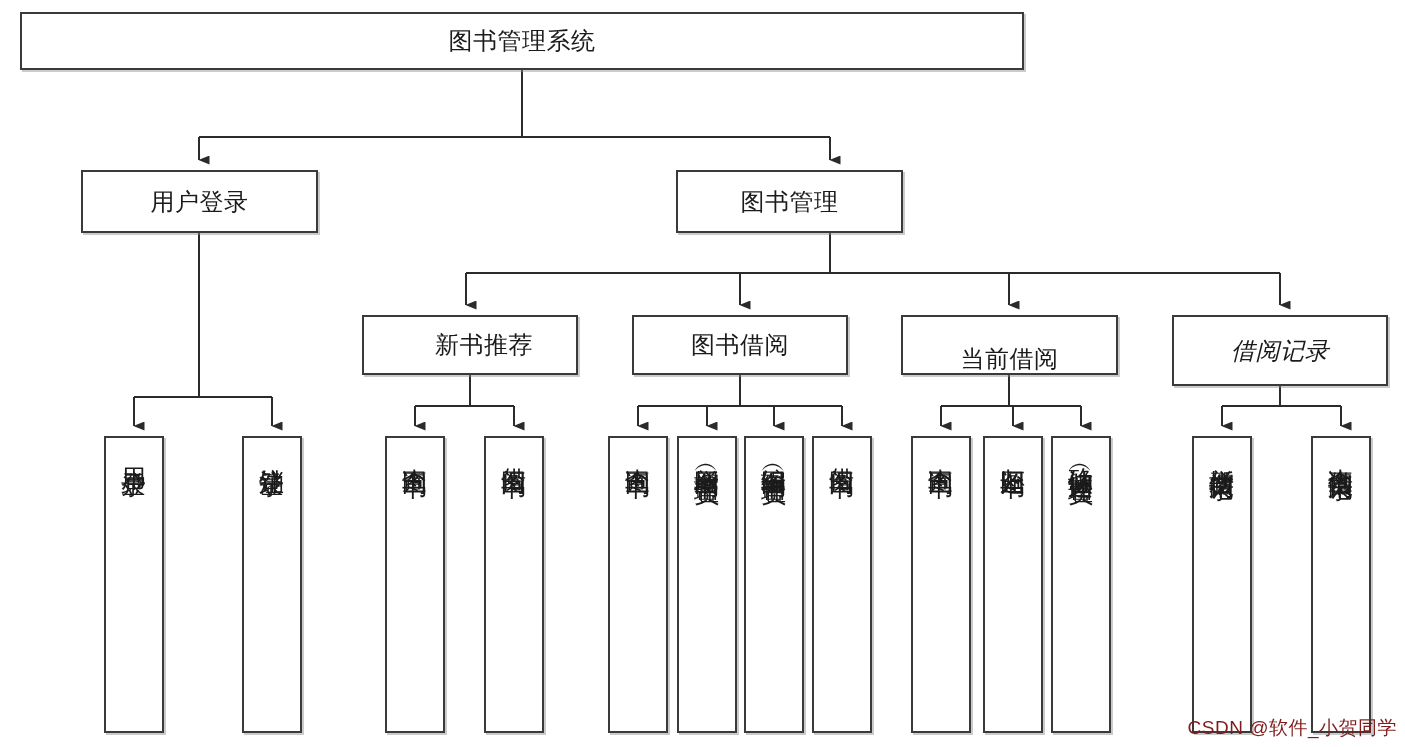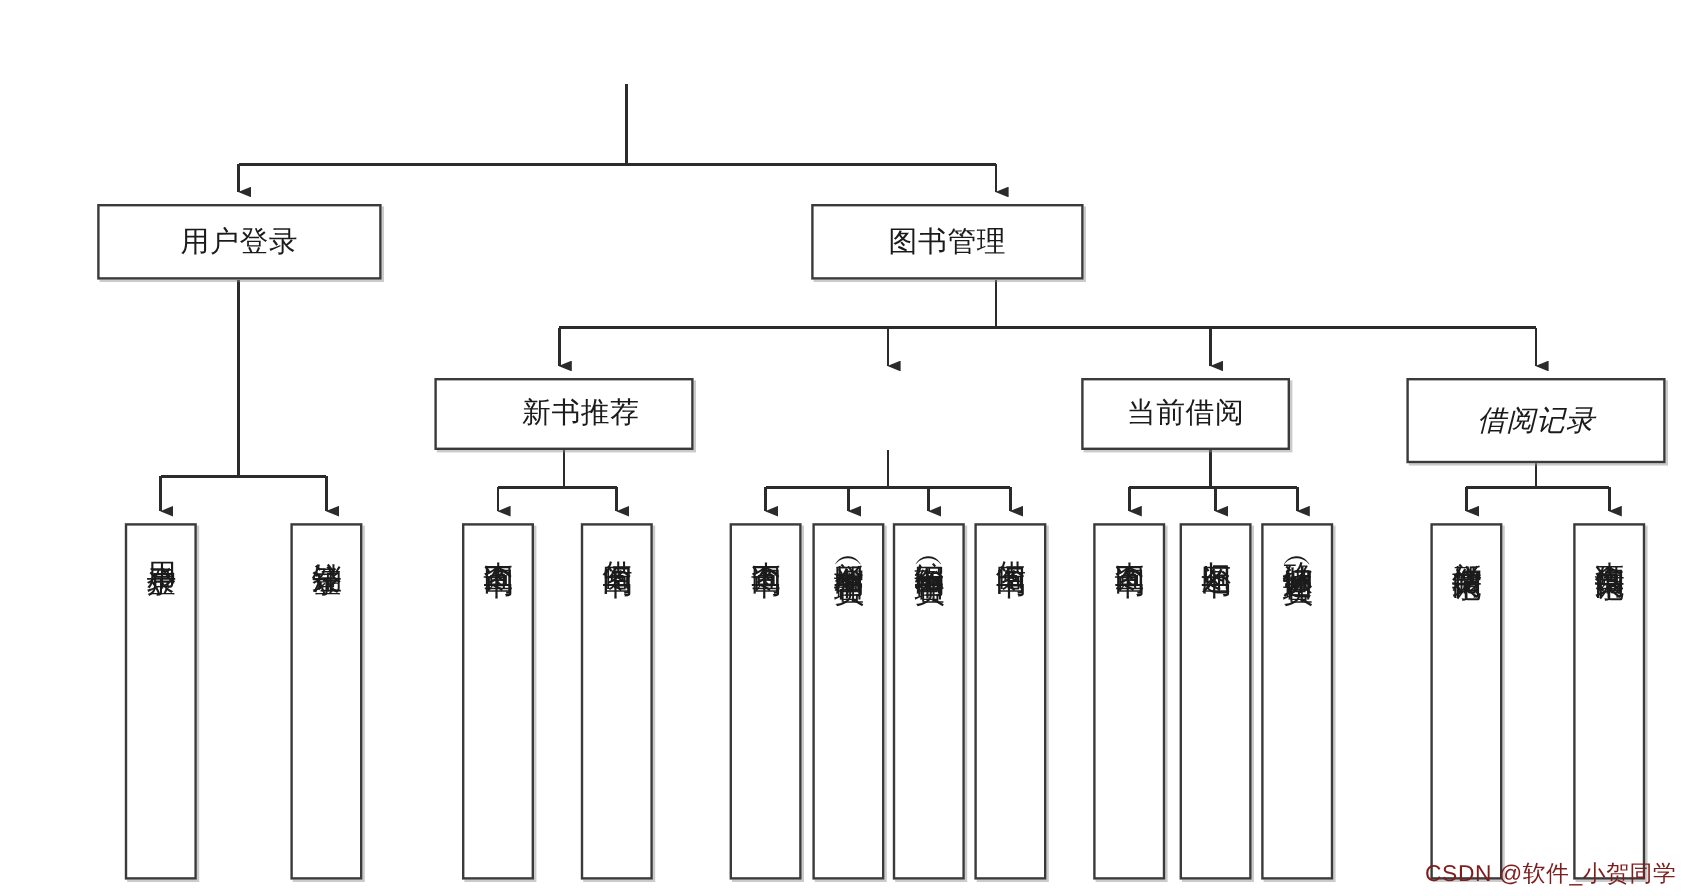--- a/index.html
+++ b/index.html
@@ -105,32 +105,38 @@
       <path d="M1013,406 L1013,426" marker-end="url(#arrowhead)"></path>
       <path d="M1081,406 L1081,426" marker-end="url(#arrowhead)"></path>
 
       <path d="M1280,375 L1280,406"></path>
       <path d="M1222,406 L1341,406"></path>
       <path d="M1222,406 L1222,426" marker-end="url(#arrowhead)"></path>
       <path d="M1341,406 L1341,426" marker-end="url(#arrowhead)"></path>
     </g>
   </svg>
 
+  <div class="node horiz" style="left:20px;top:12px;width:1004px;height:58px;">
+    <span class="label">图书管理系统</span>
+  </div>
 
   <div class="node horiz" style="left:81px;top:170px;width:237px;height:63px;">
     <span class="label">用户登录</span>
   </div>
   <div class="node horiz" style="left:676px;top:170px;width:227px;height:63px;">
     <span class="label">图书管理</span>
   </div>
 
   <div class="node horiz" style="left:362px;top:315px;width:216px;height:60px;padding-left:28px;">
     <span class="label">新书推荐</span>
   </div>
-  <div class="node horiz" style="left:901px;top:315px;width:174px;height:60px;">
+  <div class="node horiz" style="left:632px;top:315px;width:216px;height:60px;">
+    <span class="label">图书借阅</span>
+  </div>
+  <div class="node horiz" style="left:901px;top:315px;width:217px;height:60px;align-items:flex-end;">
     <span class="label">当前借阅</span>
   </div>
   <div class="node horiz" style="left:1172px;top:315px;width:216px;height:71px;font-style:italic;">
     <span class="label">借阅记录</span>
   </div>
 
   <div class="node vert" style="left:104px;top:436px;width:60px;height:297px;">
     <span class="label">用户登录</span>
   </div>
   <div class="node vert" style="left:242px;top:436px;width:60px;height:297px;">

